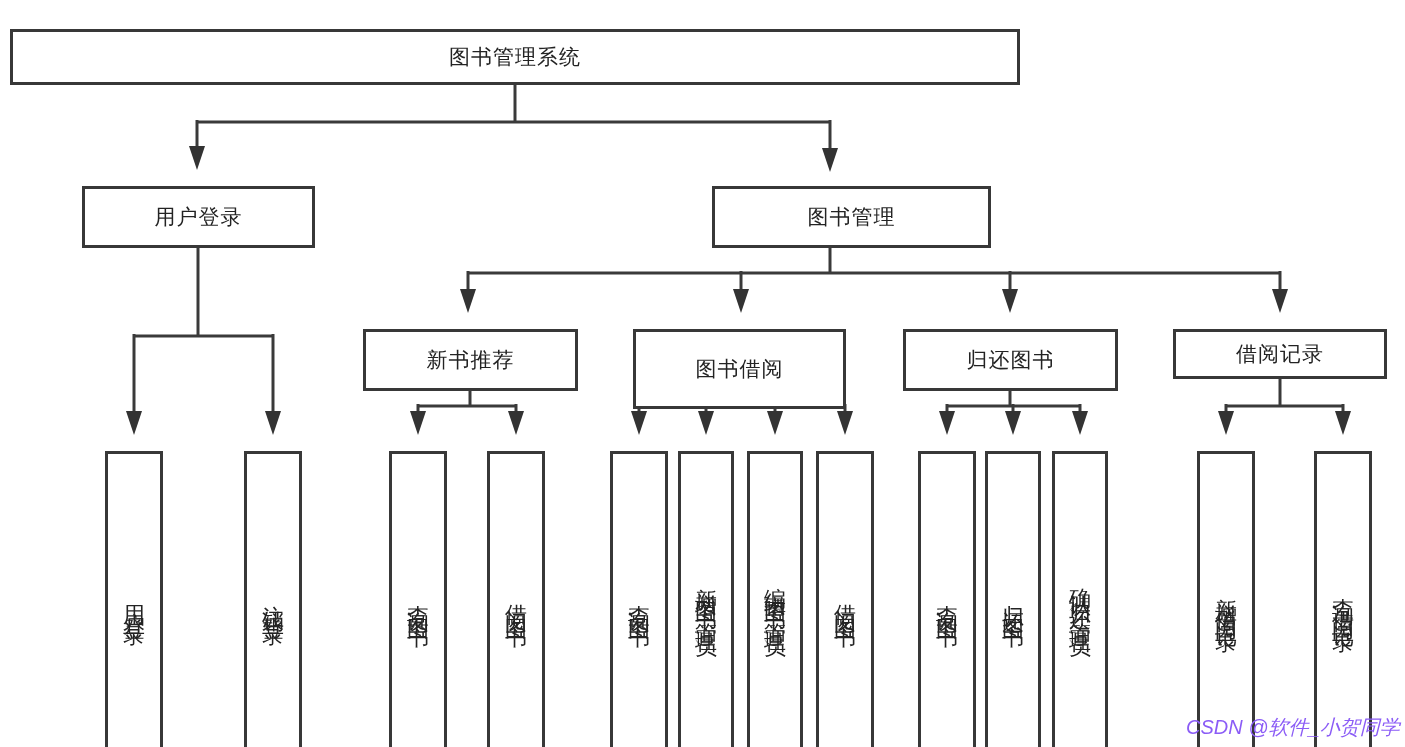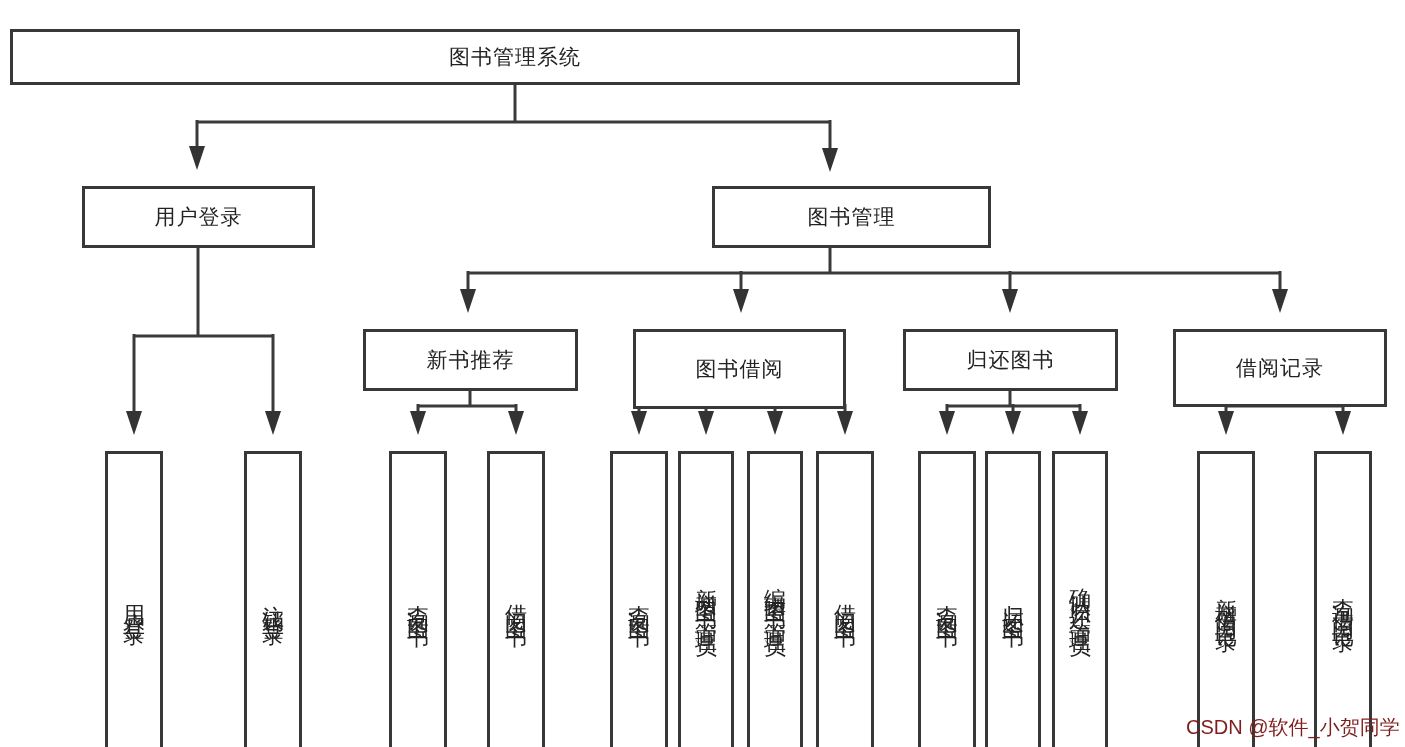--- a/index.html
+++ b/index.html
@@ -43,23 +43,24 @@
     text-orientation: mixed;
     font-size: 22px;
     letter-spacing: 7px;
     line-height: 1;
   }
   .watermark {
     position: absolute;
     left: 1186px;
     top: 714px;
     font-size: 20px;
-    color: #7f1d1d;
+    color: #8b5cf6;
     white-space: nowrap;
     z-index: 3;
+    font-style: italic;
   }
 </style>
 </head>
 <body>
 
 <div class="canvas">
 
   <svg id="connectors" width="1405" height="747" viewBox="0 0 1405 747">
     <g stroke="#3a3a3a" stroke-width="3" fill="none">
 
@@ -127,21 +128,21 @@
   </svg>
 
   <div class="node h" style="left:10px; top:13px; width:1010px; height:56px">图书管理系统</div>
 
   <div class="node h" style="left:82px; top:170px; width:233px; height:62px">用户登录</div>
   <div class="node h" style="left:712px; top:170px; width:279px; height:62px">图书管理</div>
 
   <div class="node h" style="left:363px; top:313px; width:215px; height:62px">新书推荐</div>
   <div class="node h" style="left:633px; top:313px; width:213px; height:80px">图书借阅</div>
   <div class="node h" style="left:903px; top:313px; width:215px; height:62px">归还图书</div>
-  <div class="node h" style="left:1173px; top:313px; width:214px; height:78px">借阅记录</div>
+  <div class="node h" style="left:1173px; top:313px; width:214px; height:50px">借阅记录</div>
 
   <div class="node v" style="left:105px; top:435px; width:58px; height:300px">用户登录</div>
   <div class="node v" style="left:244px; top:435px; width:58px; height:300px">注销登录</div>
 
   <div class="node v" style="left:389px; top:435px; width:58px; height:300px">查询图书</div>
   <div class="node v" style="left:487px; top:435px; width:58px; height:300px">借阅图书</div>
 
   <div class="node v" style="left:610px; top:435px; width:58px; height:300px">查询图书</div>
   <div class="node v" style="left:678px; top:435px; width:56px; height:300px">新增图书（管理员）</div>
   <div class="node v" style="left:747px; top:435px; width:56px; height:300px">编辑图书（管理员）</div>

